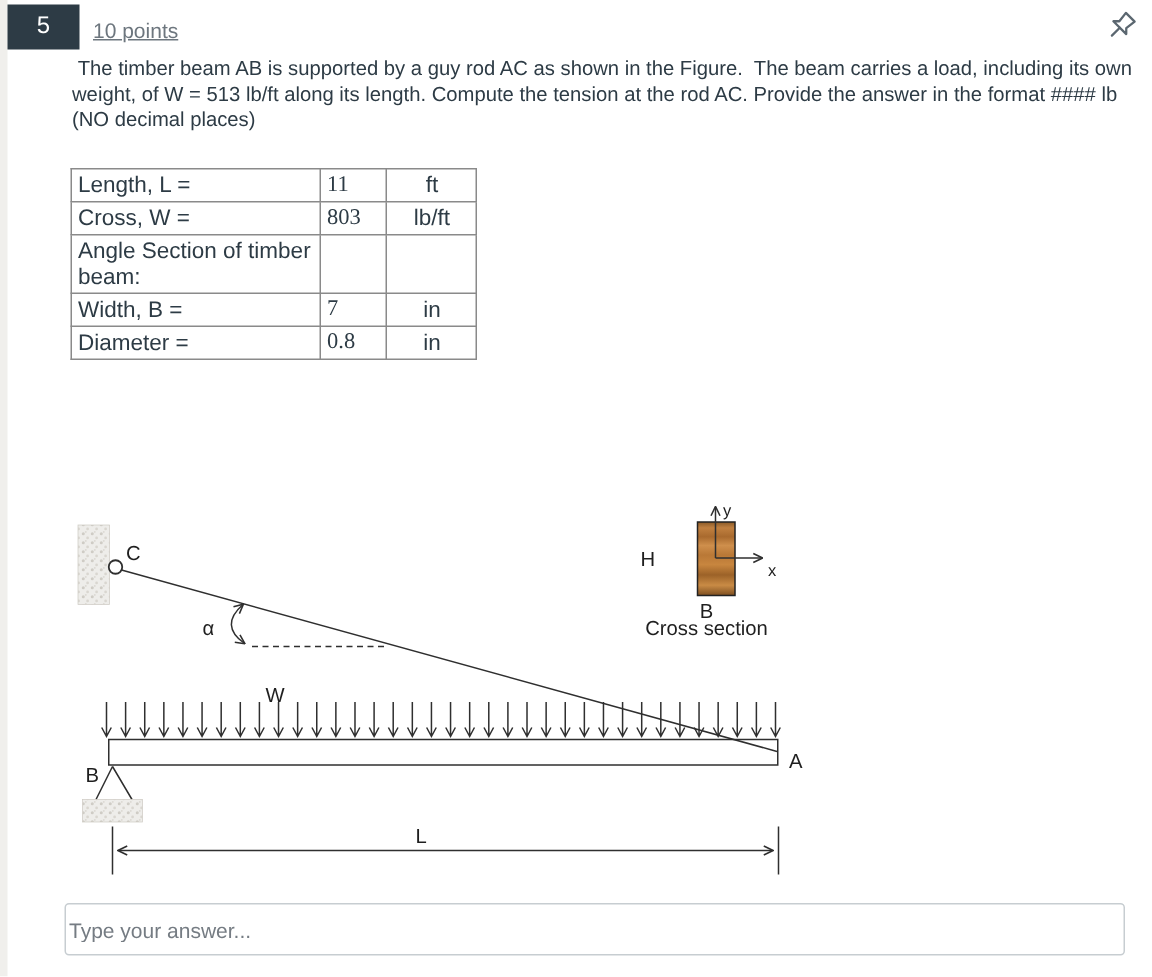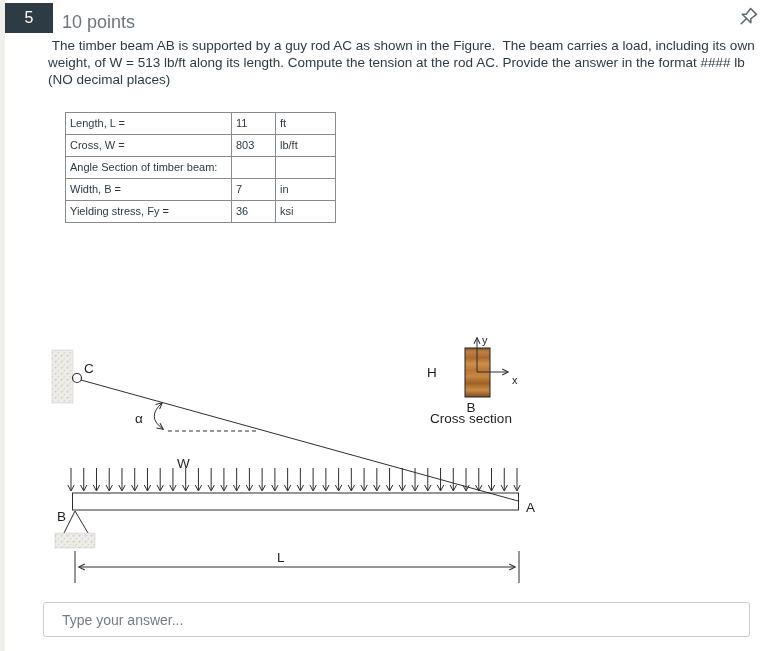--- a/index.html
+++ b/index.html
@@ -7,44 +7,44 @@
   body {
     position:relative; background:#ffffff; overflow:hidden;
     font-family:"Liberation Sans", sans-serif; color:#2d3b45;
   }
   .left-strip { position:absolute; left:0; top:0; width:5px; height:651px; background:#f0efec; }
   .qbadge {
     position:absolute; left:5px; top:3px; width:48px; height:30px;
     background:#2d3b45; color:#ffffff; font-size:16px;
     display:flex; align-items:center; justify-content:center;
   }
-  .points { position:absolute; left:62px; top:12px; font-size:18px; color:#6d767e; }
+  .points { position:absolute; left:62px; top:12px; font-size:14px; color:#6d767e;text-decoration:underline; }
   .pin-btn { position:absolute; right:7px; top:5px; width:28px; height:28px; cursor:pointer; background:none; border:none; }
   .question {
     position:absolute; left:48px; top:37px; width:716px;
     font-size:13.5px; line-height:17px; color:#2d3b45; white-space:pre-wrap;
   }
   table.ptable {
-    position:absolute; left:65px; top:112px;
-    border-collapse:collapse; font-size:11px; color:#2d3b45; table-layout:fixed;
+    position:absolute; left:47px; top:112px;
+    border-collapse:collapse; font-size:15px; color:#2d3b45; table-layout:fixed;
   }
   table.ptable td {
     border:1px solid #8a8a8a; padding:2px 3px 2px 4px;
     vertical-align:top; line-height:17px; overflow:hidden;
   }
-  td.c1 { width:166px; } td.c2 { width:44px; } td.c3 { width:60px; }
+  td.c1 { width:166px; } td.c2 { width:44px;font-family:Liberation Serif, serif; } td.c3 { width:60px;text-align:center; }
   svg.figure { position:absolute; left:0; top:333px; }
   svg.figure text { font-family:"Liberation Sans", sans-serif; fill:#1f1f1f; font-size:13.5px; }
   svg.figure .axis-label { font-size:11px; }
   .lines { stroke:#2f2f2f; stroke-width:1; fill:none; }
   input.answer {
     position:absolute; left:43px; top:602px; width:707px; height:35px;
     border:1px solid #c7cdd1; border-radius:3px; background:#fff;
     font-family:"Liberation Sans", sans-serif; font-size:14px; color:#0f766e;
-    padding:0 18px; outline:none;
+    padding:0 2px; outline:none;
   }
   input.answer::placeholder { color:#757c83; opacity:1; }
 </style>
 </head>
 <body>
 
 <div class="left-strip"></div>
 
 <div class="qbadge">
   <span>5</span>
@@ -79,23 +79,23 @@
         <td class="c1">Angle Section of timber beam:</td>
         <td class="c2"></td>
         <td class="c3"></td>
       </tr>
       <tr>
         <td class="c1">Width, B =</td>
         <td class="c2">7</td>
         <td class="c3">in</td>
       </tr>
       <tr>
-        <td class="c1">Yielding stress, Fy =</td>
-        <td class="c2">36</td>
-        <td class="c3">ksi</td>
+        <td class="c1">Diameter =</td>
+        <td class="c2">0.8</td>
+        <td class="c3">in</td>
       </tr>
     </tbody>
 </table>
 
 <svg class="figure" width="768" height="260" viewBox="0 333 768 260">
   <defs>
     <pattern id="stipple" width="6" height="6" patternUnits="userSpaceOnUse">
       <rect width="6" height="6" fill="#eeedea"></rect>
       <circle cx="1.5" cy="1.8" r="1" fill="#cfccc5"></circle>
       <circle cx="4.4" cy="4.6" r="0.9" fill="#d9d6d0"></circle>

